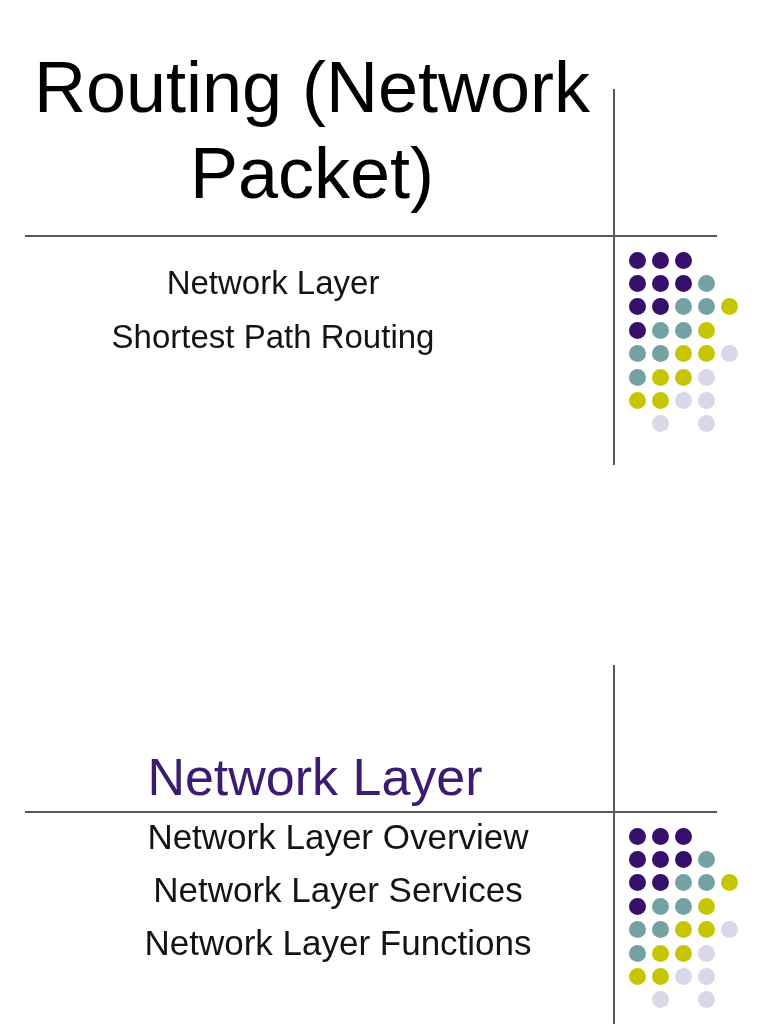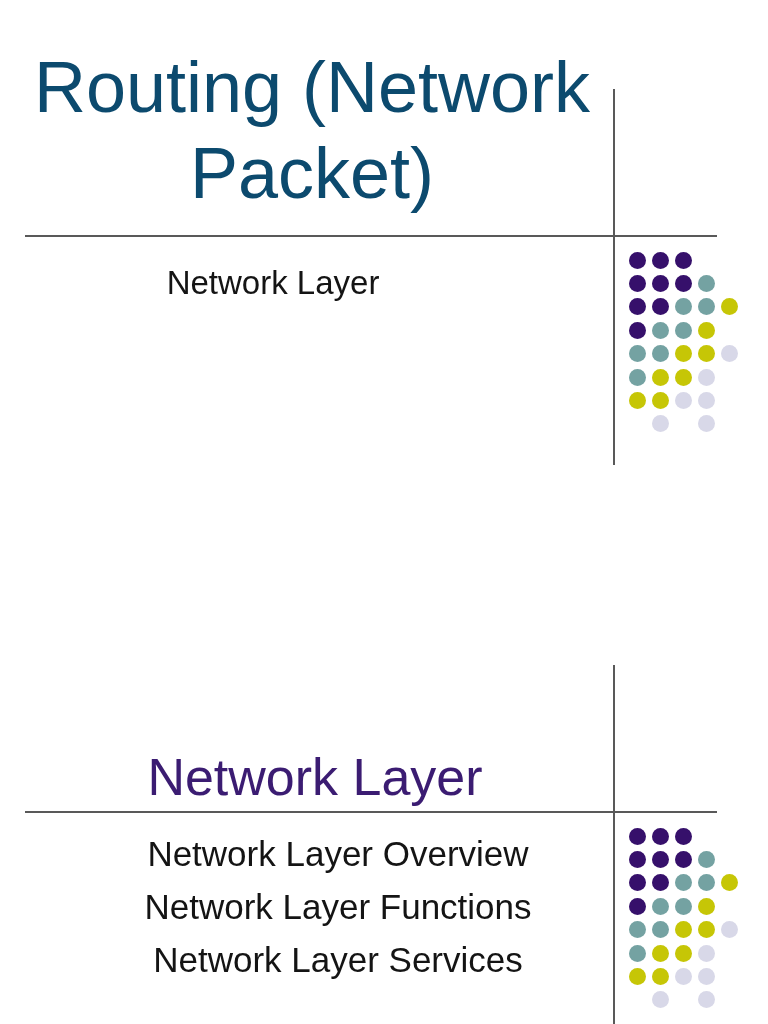--- a/index.html
+++ b/index.html
@@ -26,51 +26,52 @@
   }
   .body-block{
     text-align:center;
     font-weight:400;
   }
   .s1-subtitle{
     left:23px;top:256px;width:500px;
     font-size:33px;line-height:54px;
   }
   .s2-bullets{
-    left:38px;top:827px;width:600px;
+    left:38px;top:810px;width:600px;
     font-size:35px;line-height:53px;
   }
   .hline{height:2px;left:25px;width:692px;}
   .s1-hline{top:235px;}
   .s2-hline{top:811px;}
   .vline{width:2px;left:613px;}
   .s1-vline{top:89px;height:376px;}
   .s2-vline{top:665px;height:359px;}
   .dot{
     position:absolute;
     width:17px;height:17px;
     border-radius:50%;
   }
 </style>
 </head>
 <body style="background: rgb(255, 255, 255);">
 
 <div class="page">
 
   <div>
-    <div class="abs title s1-title" style="color: #0c4a6e;">
+    <div class="abs title s1-title" style="color: #000000;">
       <div>Routing (Network</div>
       <div>Packet)</div>
     </div>
 
     <div class="abs hline s1-hline" style="background: rgb(89, 89, 89);"></div>
     <div class="abs vline s1-vline" style="background: rgb(89, 89, 89);"></div>
 
     <div class="abs body-block s1-subtitle" style="color: rgb(20, 20, 20);">
       <div>Network Layer</div>
+      <div>Shortest Path Routing</div>
     </div>
 
     <div class="abs">
         <div class="dot" style="background: rgb(54, 16, 107); left: 628.5px; top: 251.5px;"></div>
         <div class="dot" style="background: rgb(54, 16, 107); left: 651.5px; top: 251.5px;"></div>
         <div class="dot" style="background: rgb(54, 16, 107); left: 674.5px; top: 251.5px;"></div>
         <div class="dot" style="background: rgb(54, 16, 107); left: 628.5px; top: 274.9px;"></div>
         <div class="dot" style="background: rgb(54, 16, 107); left: 651.5px; top: 274.9px;"></div>
         <div class="dot" style="background: rgb(54, 16, 107); left: 674.5px; top: 274.9px;"></div>
         <div class="dot" style="background: rgb(116, 162, 162); left: 697.5px; top: 274.9px;"></div>
@@ -102,22 +103,22 @@
   </div>
 
   <div>
     <div class="abs title s2-title" style="color: rgb(59, 28, 114);">Network Layer</div>
 
     <div class="abs hline s2-hline" style="background: rgb(89, 89, 89);"></div>
     <div class="abs vline s2-vline" style="background: rgb(89, 89, 89);"></div>
 
     <div class="abs body-block s2-bullets" style="color: rgb(20, 20, 20);">
       <div>Network Layer Overview</div>
+      <div>Network Layer Services</div>
       <div>Network Layer Functions</div>
-      <div>Network Layer Services</div>
     </div>
 
     <div class="abs">
         <div class="dot" style="background: rgb(54, 16, 107); left: 628.5px; top: 827.5px;"></div>
         <div class="dot" style="background: rgb(54, 16, 107); left: 651.5px; top: 827.5px;"></div>
         <div class="dot" style="background: rgb(54, 16, 107); left: 674.5px; top: 827.5px;"></div>
         <div class="dot" style="background: rgb(54, 16, 107); left: 628.5px; top: 850.9px;"></div>
         <div class="dot" style="background: rgb(54, 16, 107); left: 651.5px; top: 850.9px;"></div>
         <div class="dot" style="background: rgb(54, 16, 107); left: 674.5px; top: 850.9px;"></div>
         <div class="dot" style="background: rgb(116, 162, 162); left: 697.5px; top: 850.9px;"></div>

